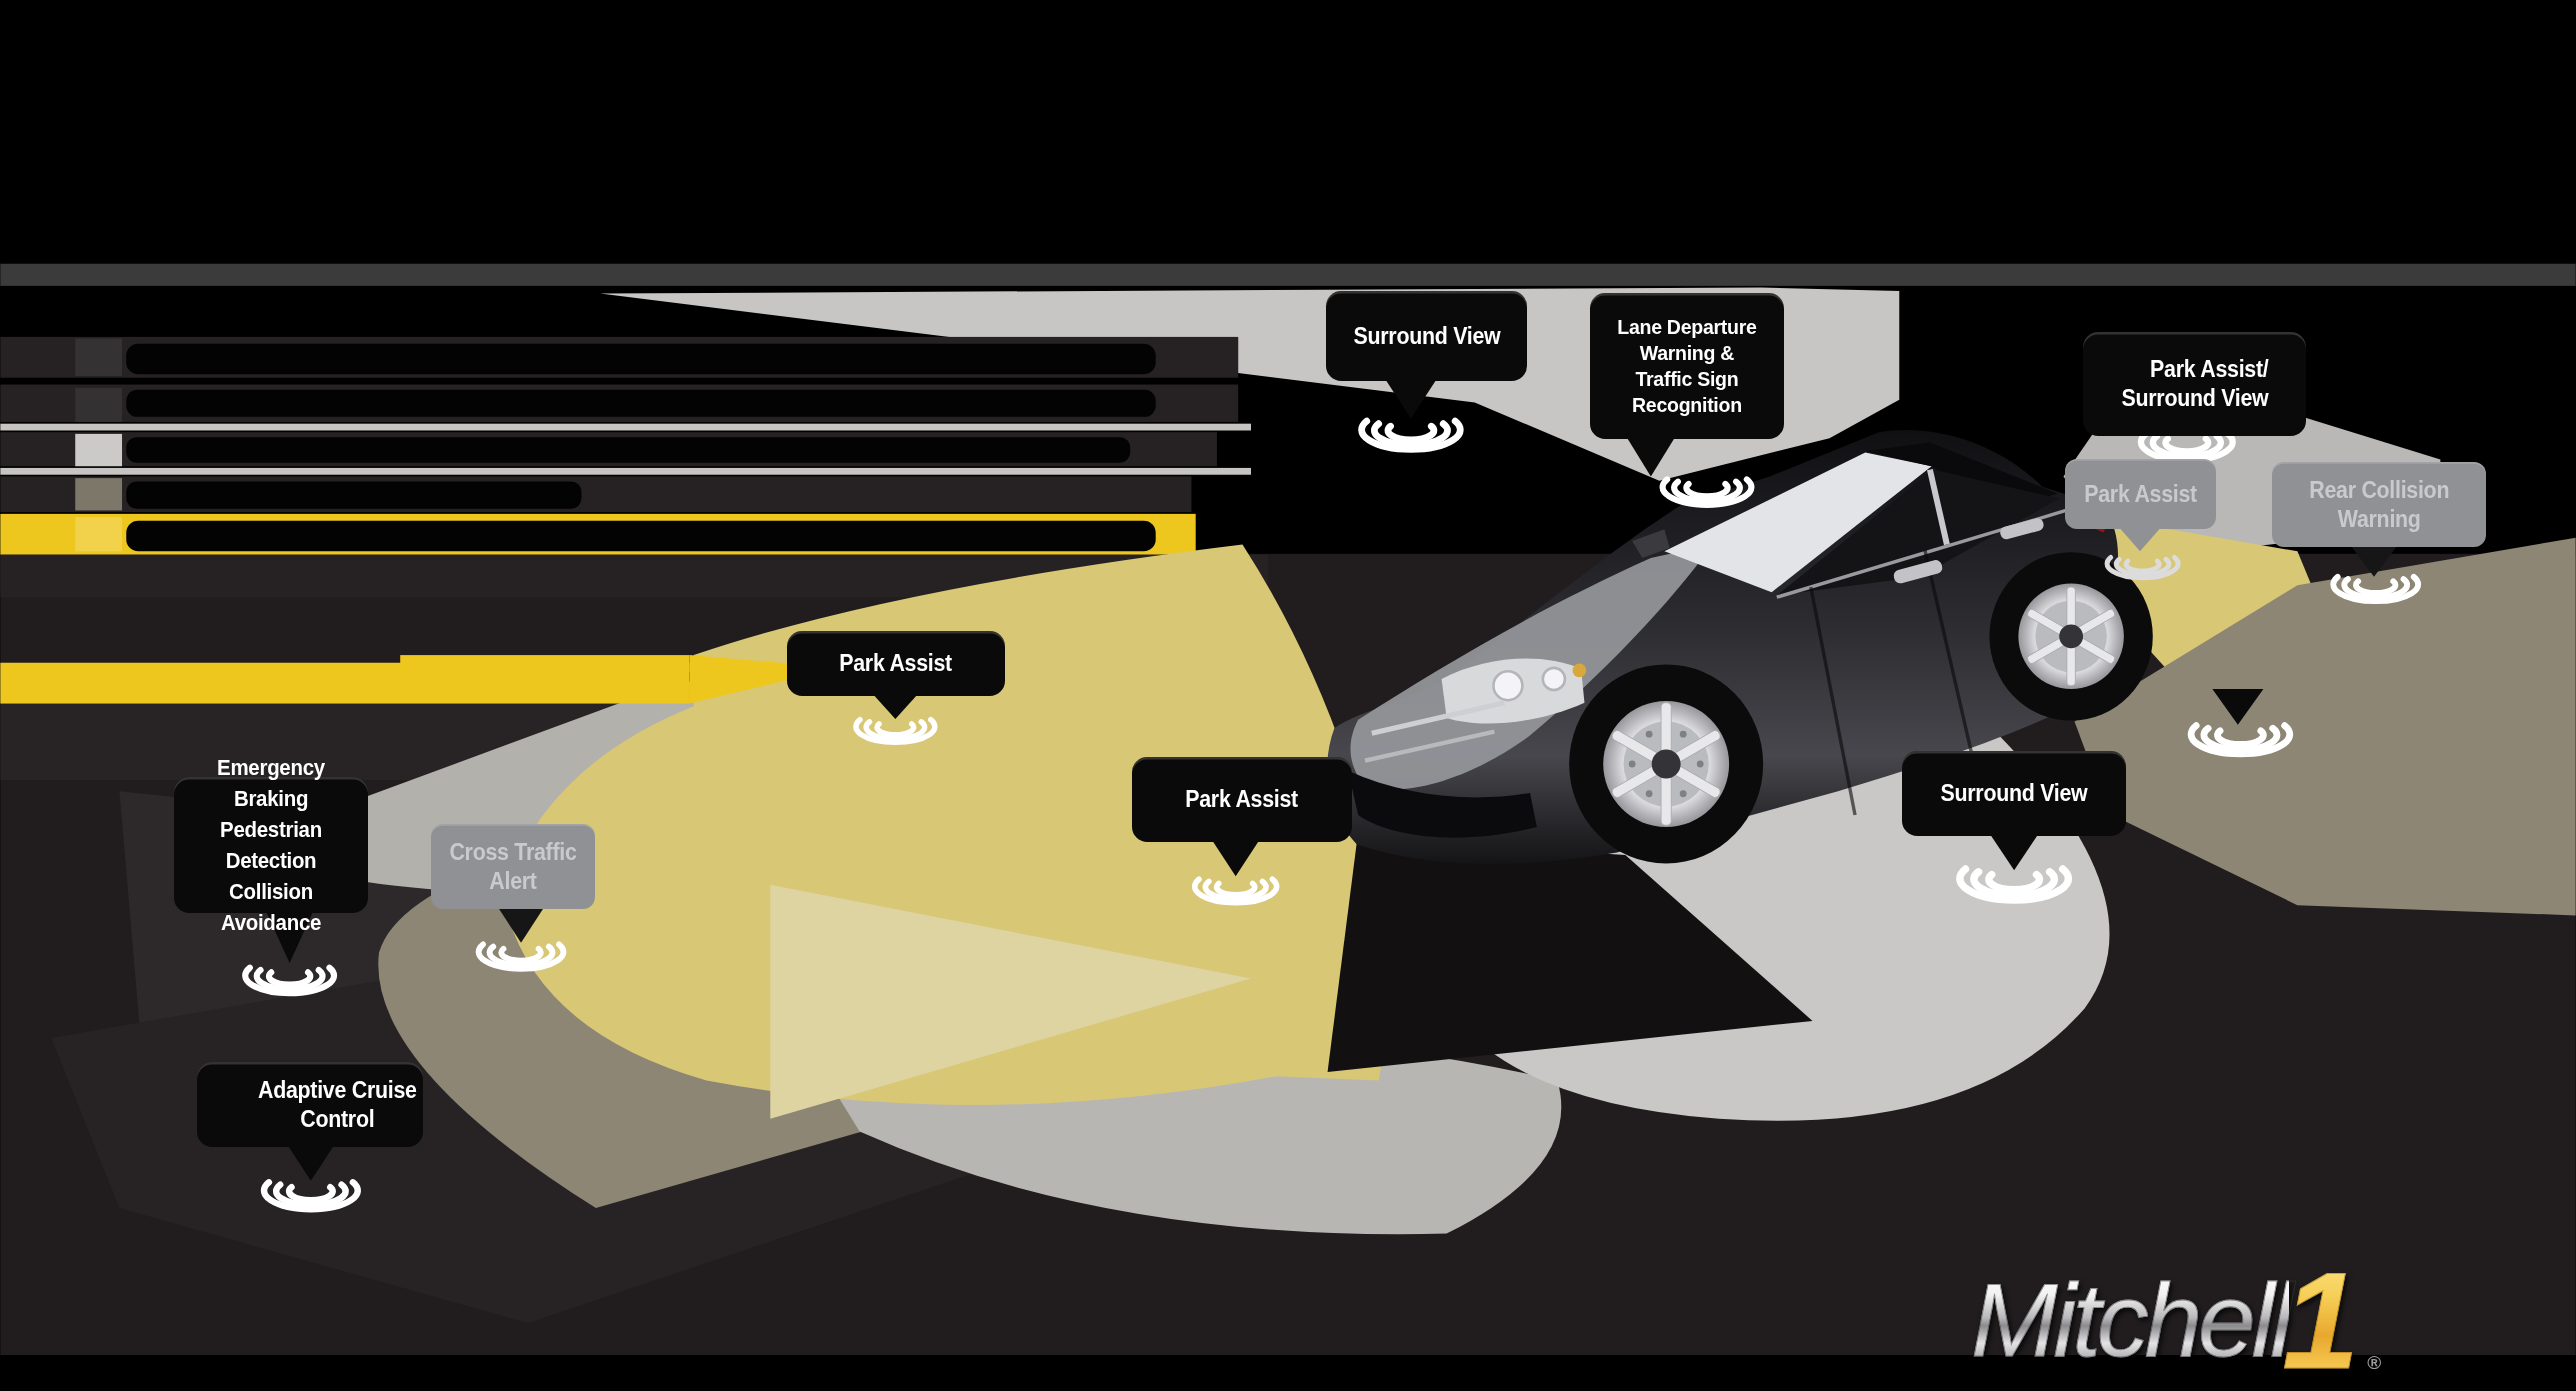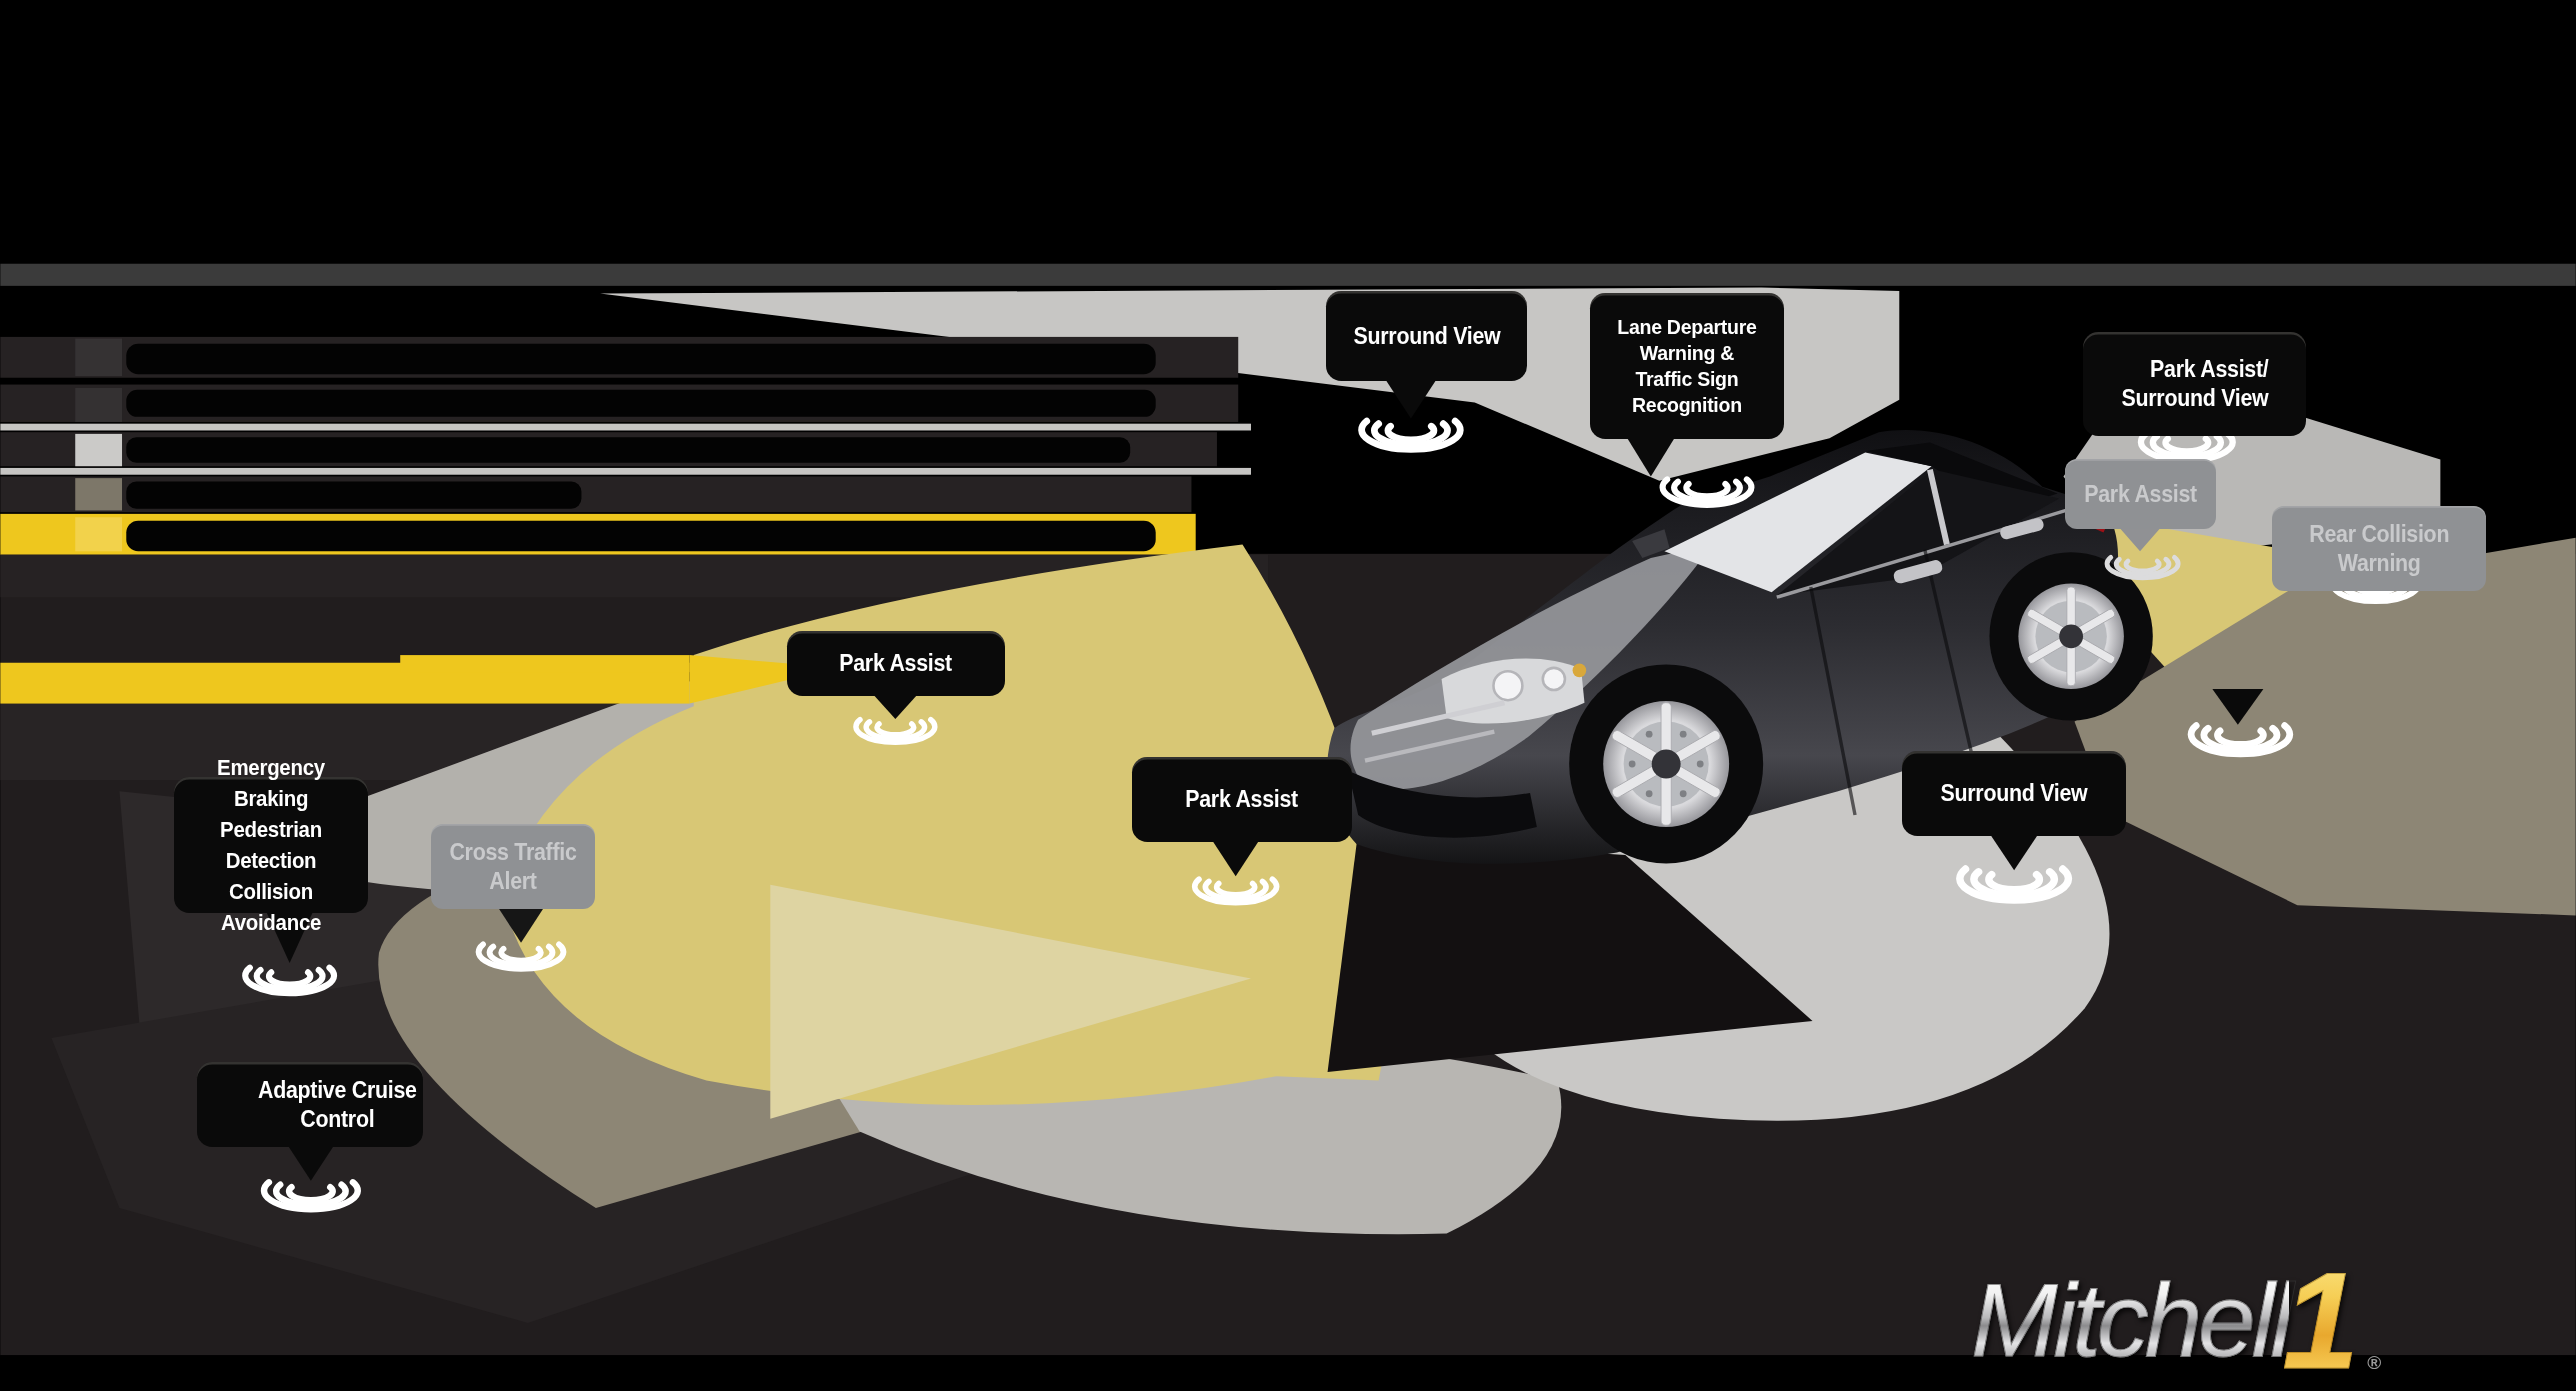--- a/index.html
+++ b/index.html
@@ -23,21 +23,21 @@
     font-size:23px;line-height:29px;letter-spacing:-0.3px;}
   .bubble.gray{background:var(--bubble-gray);color:var(--label-text-gray);
     box-shadow:inset 0 1.7px 0 rgba(255,255,255,.18);border-radius:12px;}
 
   
   #b-surround-front{left:1326px;top:291px;width:201px;height:90px;}
   #b-lane{left:1590px;top:293px;width:194px;height:146px;}
   #b-lane .txt{font-size:21px;line-height:26px;}
   #b-park-surround{left:2083px;top:332px;width:223px;height:104px;text-align:right;}
   #b-park-rear{left:2065px;top:459px;width:151px;height:70px;}
-  #b-rear-collision{left:2272px;top:462px;width:214px;height:85px;margin-top:44px;}
+  #b-rear-collision{left:2272px;top:462px;width:214px;height:85px;}
   #b-blind-spot{left:2133px;top:608px;width:217px;height:86px;}
   #b-surround-rear{left:1902px;top:751px;width:224px;height:85px;}
   #b-park-left{left:787px;top:631px;width:218px;height:65px;}
   #b-park-center{left:1132px;top:757px;width:220px;height:85px;}
   #b-emergency{left:174px;top:777px;width:194px;height:136px;}
   #b-emergency .txt{font-size:22px;line-height:31px;}
   #b-cross-traffic{left:431px;top:824px;width:164px;height:85px;}
   #b-adaptive{left:197px;top:1062px;width:226px;height:85px;justify-content:flex-end;}
 
   

